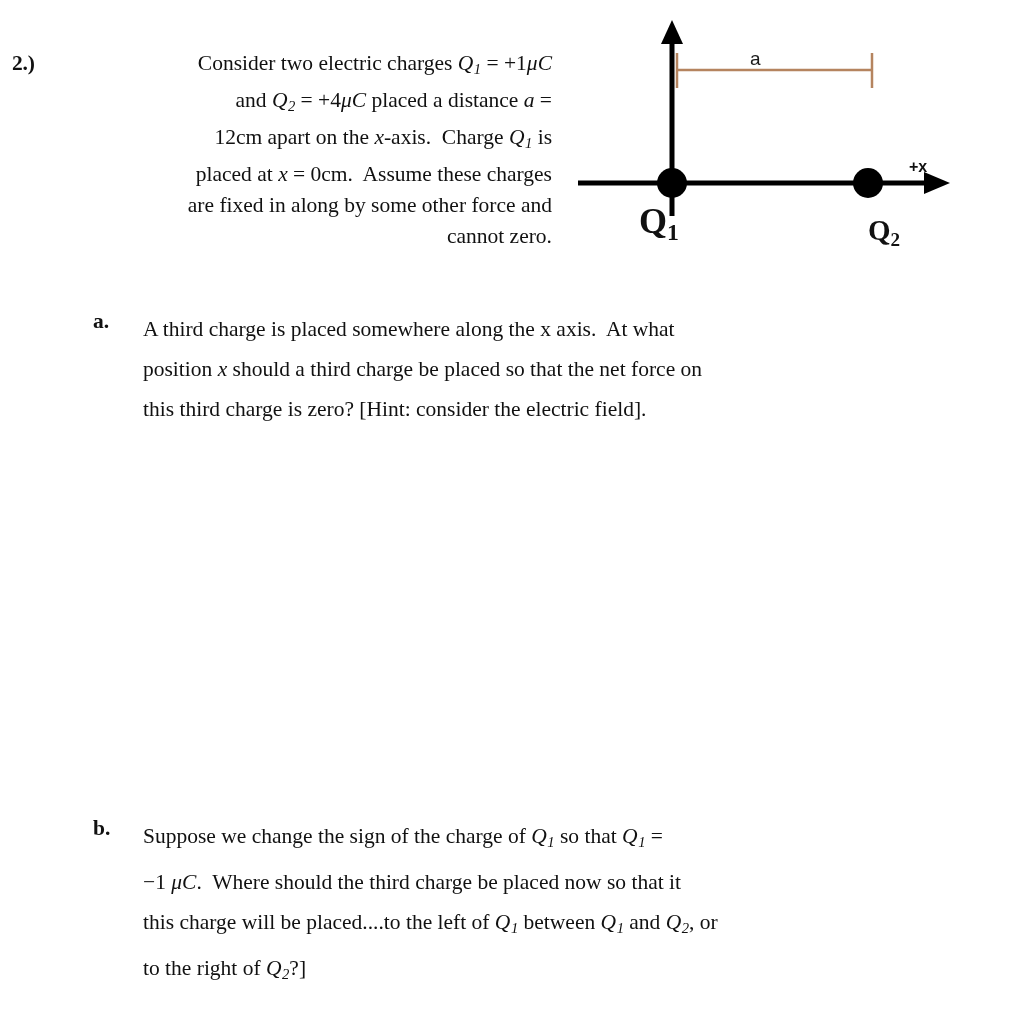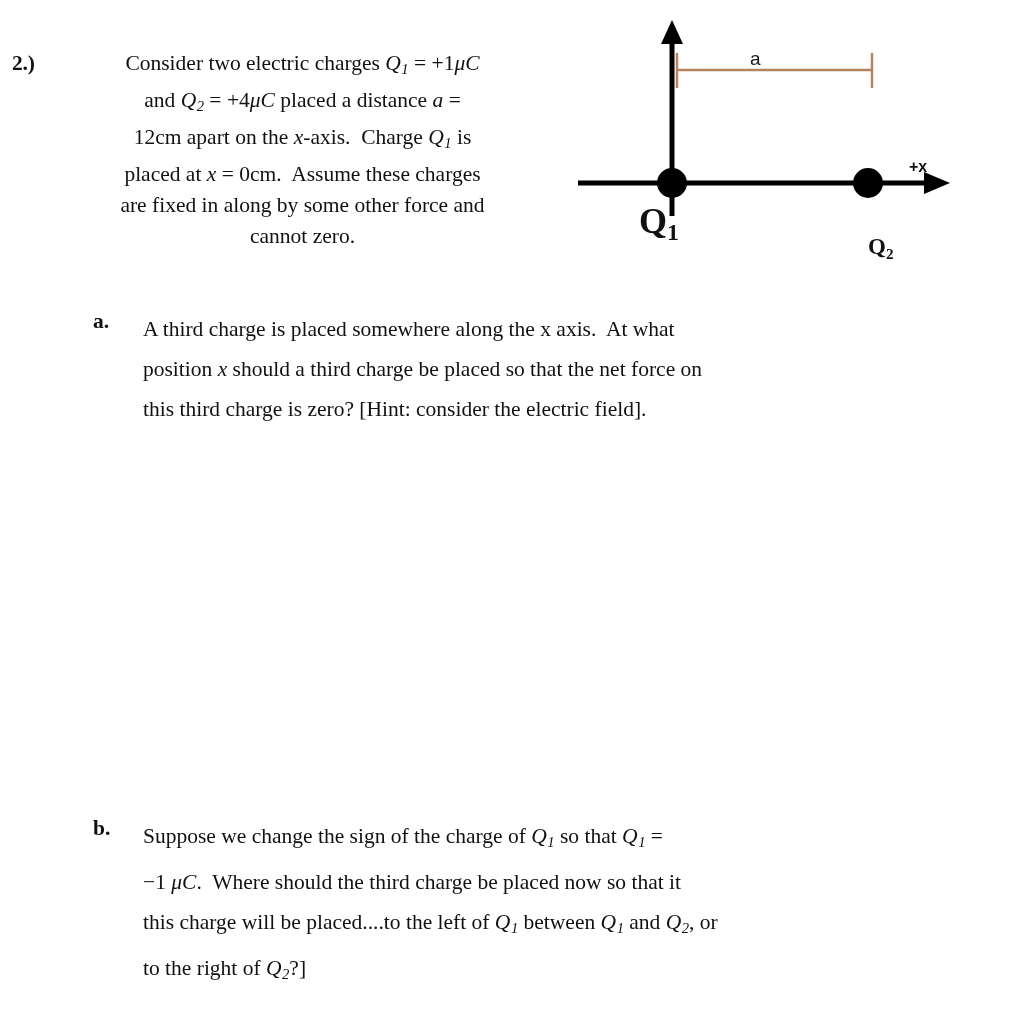--- a/index.html
+++ b/index.html
@@ -39,21 +39,21 @@
     font-size: 21.5px;
     line-height: 31px;
     flex: 0 0 auto;
     width: 41px;
     letter-spacing: -0.2px;
   }
   .problem-text {
     font-size: 21.5px;
     line-height: 31px;
     flex: 1 1 auto;
-    text-align: center;
+    text-align: right;
   }
   .problem-text p { margin: 0; }
 
   
   .subpart {
     position: absolute;
     width: 800px;
     display: flex;
     align-items: flex-start;
   }
@@ -102,22 +102,21 @@
     white-space: nowrap;
   }
   #label-q1 {
     left: 79px;
     top: 186px;
     font-size: 36px;
   }
   #label-q2 {
     left: 308px;
     top: 200px;
-    font-size: 23px;
-    margin-top: 20px;
+    font-size: 29px;
   }
   #label-plusx {
     left: 349px;
     top: 144px;
     font-size: 16px;
     font-family: "Liberation Sans", sans-serif;
     font-weight: bold;
   }
   #label-a {
     left: 190px;

